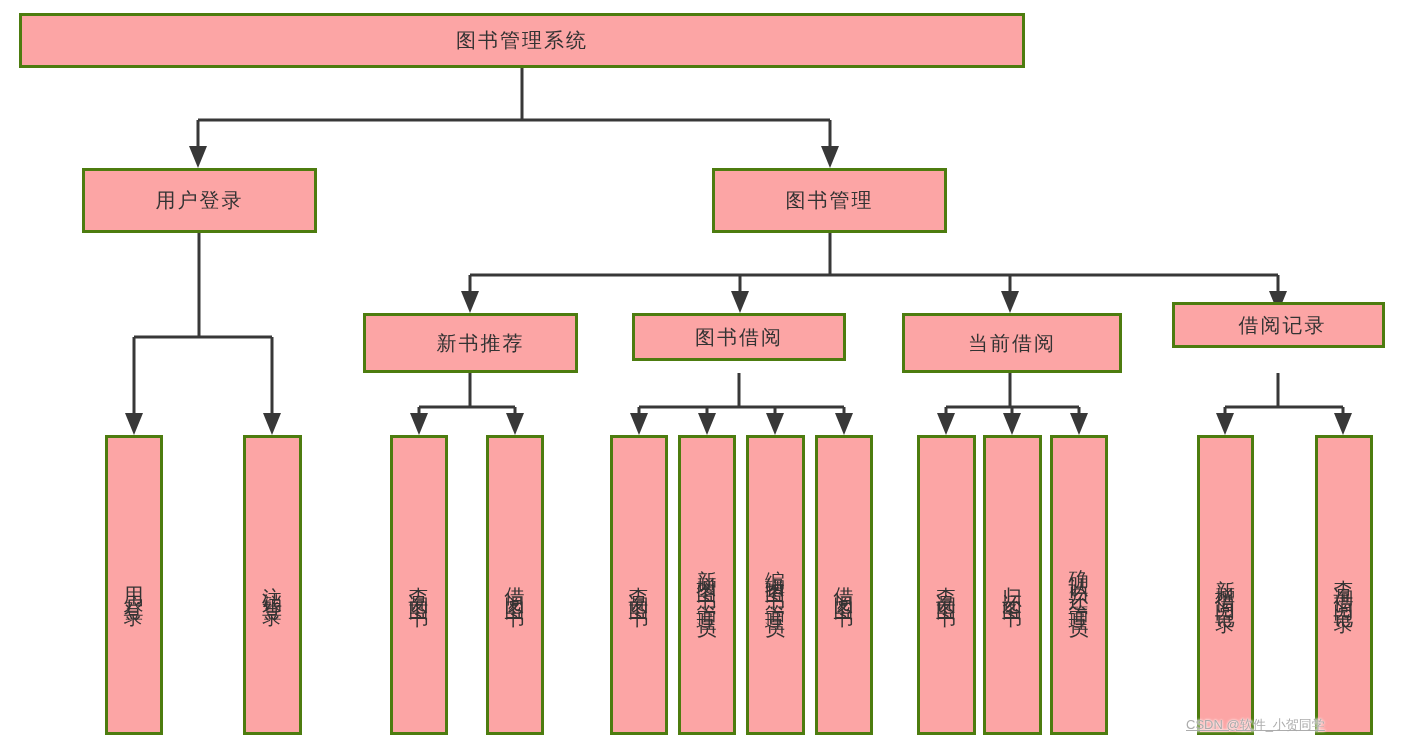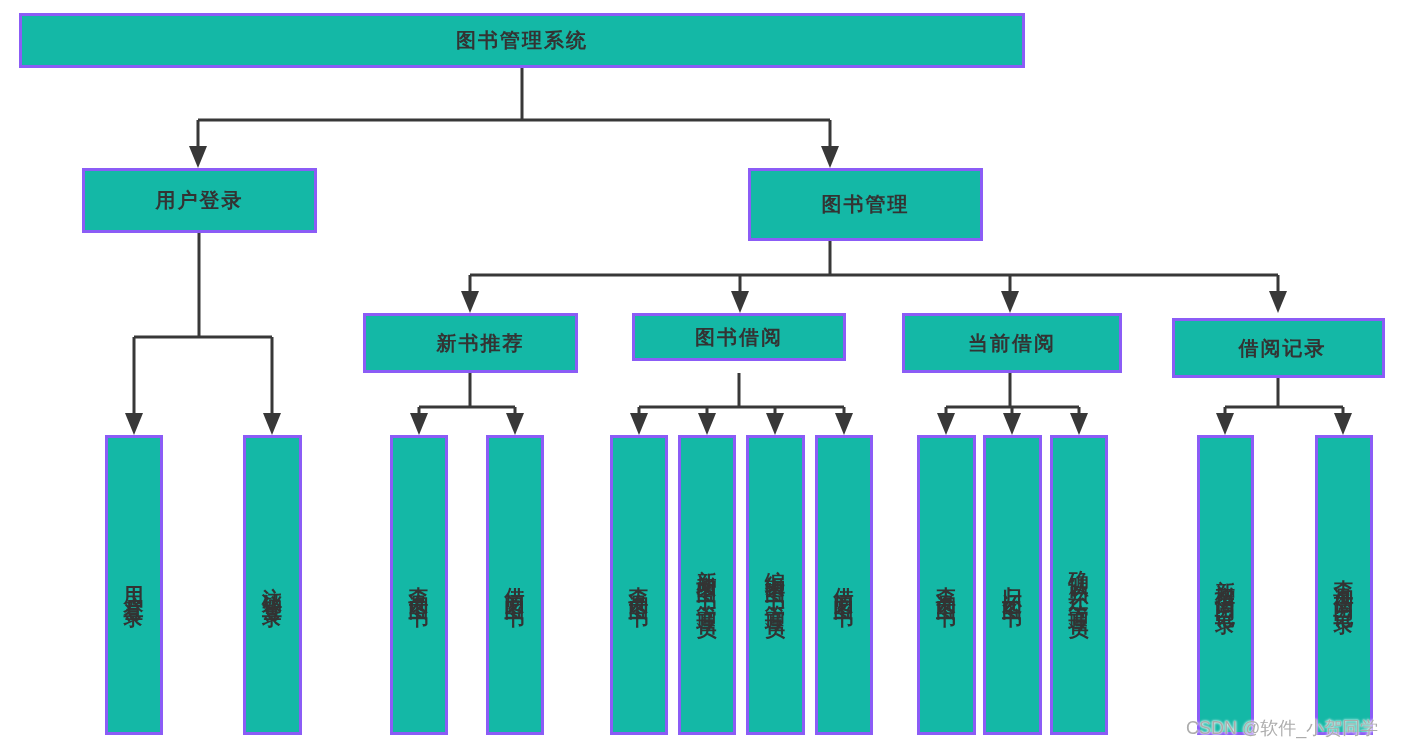--- a/index.html
+++ b/index.html
@@ -17,52 +17,52 @@
   }
   #wires {
     position: absolute;
     left: 0;
     top: 0;
     z-index: 1;
   }
   .box {
     position: absolute;
     box-sizing: border-box;
-    border: 3px solid #8b5cf6;
-    background: #14b8a6;
+    border: 3px solid #4d7c0f;
+    background: #fca5a5;
     color: #333333;
     display: flex;
     align-items: center;
     justify-content: center;
     font-size: 20px;
     letter-spacing: 2px;
     z-index: 2;
     white-space: nowrap;
-    font-weight: bold;
   }
   .box.leaf {
     letter-spacing: 0;
   }
   .vtext {
     writing-mode: vertical-rl;
     text-orientation: mixed;
     font-size: 20px;
     letter-spacing: 7px;
     color: #333333;
     line-height: 1;
   }
   #watermark {
     position: absolute;
     left: 1186px;
     top: 716px;
-    font-size: 18px;
+    font-size: 13px;
     color: rgba(168,168,168,0.95);
     text-shadow: 0 0 3px #ffffff, 0 0 2px #ffffff;
     z-index: 3;
     white-space: nowrap;
+    text-decoration: underline;
   }
 </style>
 </head>
 <body>
 
 <div id="canvas">
 
   <svg id="wires" width="1405" height="747" viewBox="0 0 1405 747">
     <g stroke="#383838" stroke-width="3" fill="none">
       <path d="M522,68 V120
@@ -118,26 +118,26 @@
       <polygon points="1003,413 1021,413 1012,435"></polygon>
       <polygon points="1070,413 1088,413 1079,435"></polygon>
       <polygon points="1216,413 1234,413 1225,435"></polygon>
       <polygon points="1334,413 1352,413 1343,435"></polygon>
     </g>
   </svg>
 
   <div class="box" style="left:19px; top:13px; width:1006px; height:55px;">图书管理系统</div>
 
   <div class="box" style="left:82px; top:168px; width:235px; height:65px;">用户登录</div>
-  <div class="box" style="left:712px; top:168px; width:235px; height:73px;margin-left:36px;">图书管理</div>
+  <div class="box" style="left:712px; top:168px; width:235px; height:65px;">图书管理</div>
 
   <div class="box" style="left:363px; top:313px; width:215px; height:60px;padding-left:20px;">新书推荐</div>
   <div class="box" style="left:632px; top:313px; width:214px; height:48px;">图书借阅</div>
   <div class="box" style="left:902px; top:313px; width:220px; height:60px;">当前借阅</div>
-  <div class="box" style="left:1172px; top:318px; width:213px; height:60px;padding-left:8px;">借阅记录</div>
+  <div class="box" style="left:1172px; top:302px; width:213px; height:46px;padding-left:8px;">借阅记录</div>
 
   <div class="box leaf" style="left:105px; top:435px; width:58px; height:300px;">
     <span class="vtext">用户登录</span>
   </div>
   <div class="box leaf" style="left:243px; top:435px; width:59px; height:300px;">
     <span class="vtext">注销登录</span>
   </div>
 
   <div class="box leaf" style="left:390px; top:435px; width:58px; height:300px;">
     <span class="vtext">查询图书</span>

